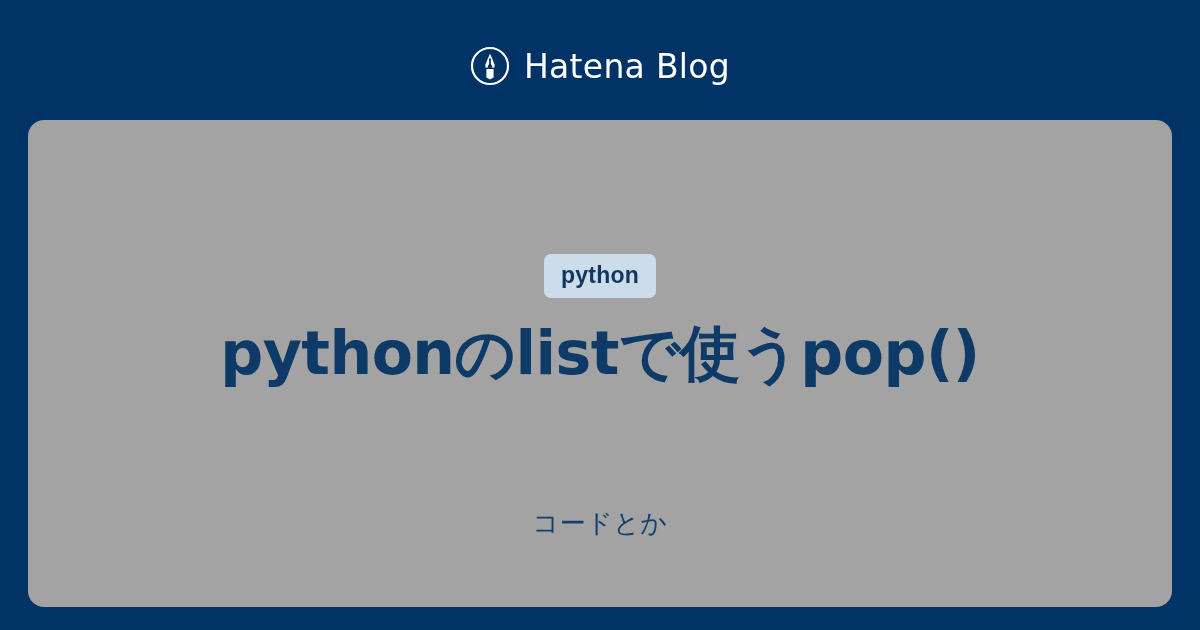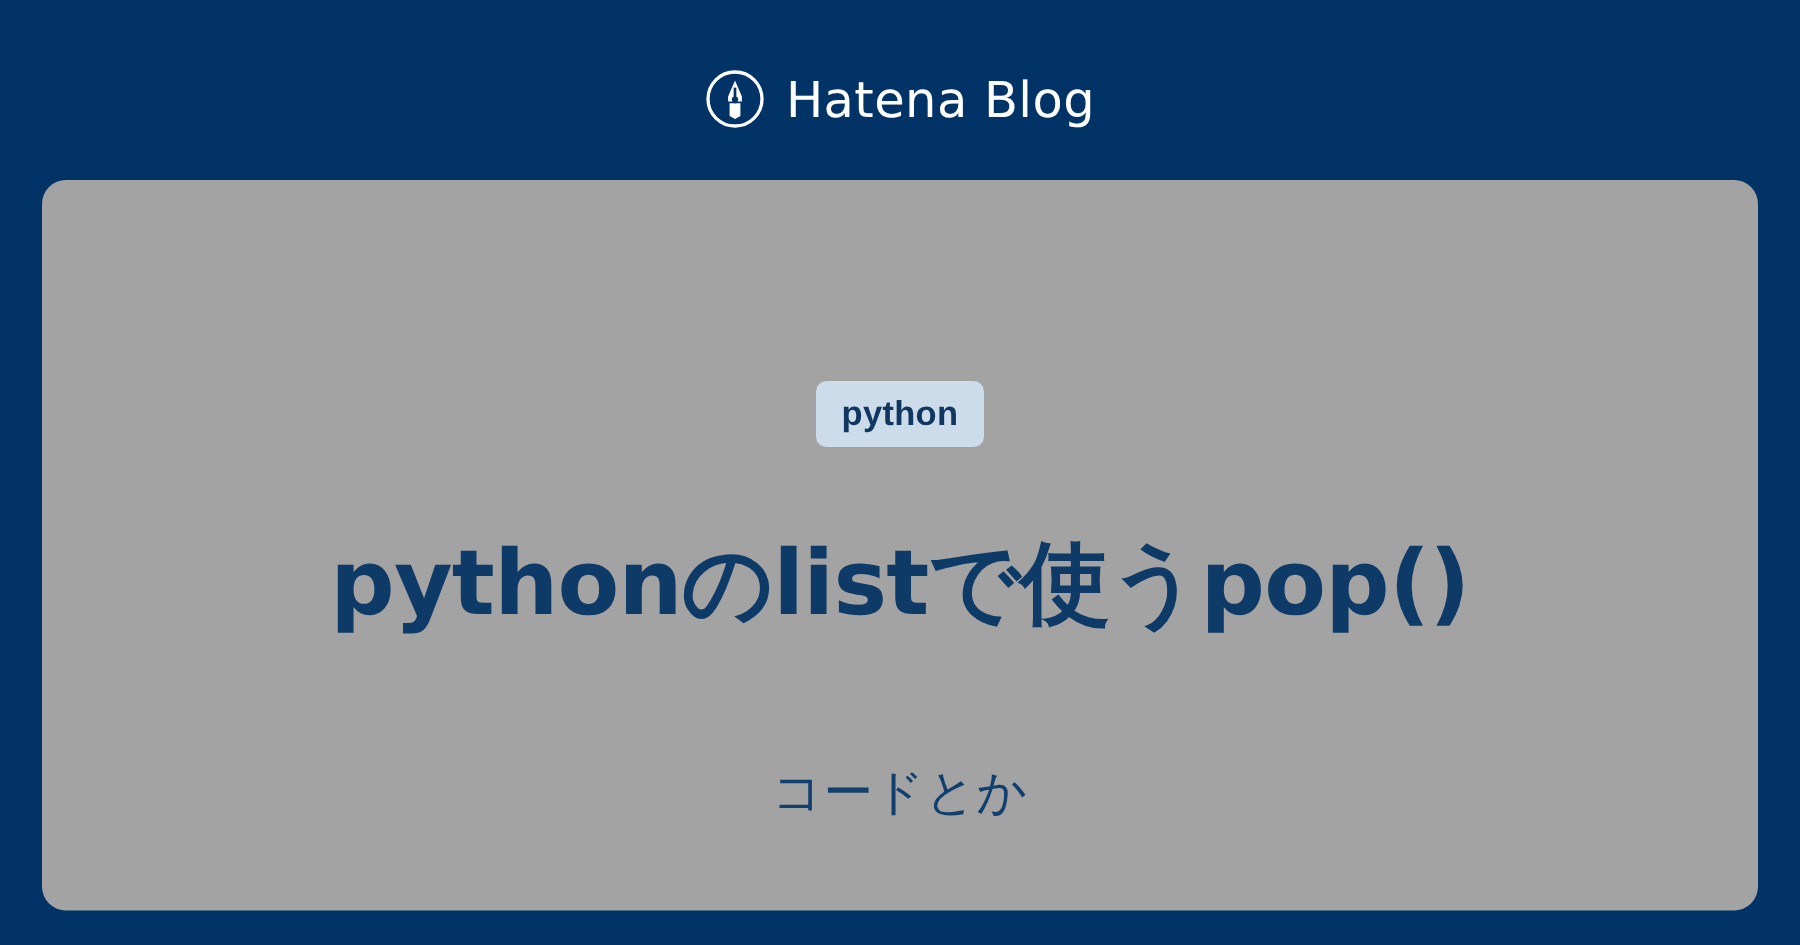--- a/index.html
+++ b/index.html
@@ -105,21 +105,20 @@
   
   .entry-title-row {
     position: absolute;
     top: 198px;
     left: 0;
     width: 100%;
     padding: 0 40px;
     box-sizing: border-box;
     display: flex;
     justify-content: center;
-    margin-top: 36px;
   }
 
   .entry-title {
     color: #0d3a66;
     font-size: 60px;
     font-weight: 700;
     line-height: 1.18;
     margin: 0;
     text-align: center;
     letter-spacing: -0.5px;
@@ -134,21 +133,21 @@
     left: 0;
     width: 100%;
     padding: 0 40px;
     box-sizing: border-box;
     display: flex;
     justify-content: center;
   }
 
   .blog-title {
     color: #11406e;
-    font-size: 33px;
+    font-size: 26px;
     font-weight: 400;
     line-height: 1.2;
     text-align: right;
     letter-spacing: 0.5px;
     white-space: nowrap;
     font-family: "DejaVu Sans", "Liberation Sans", sans-serif;
   }
 </style>
 </head>
 <body>

